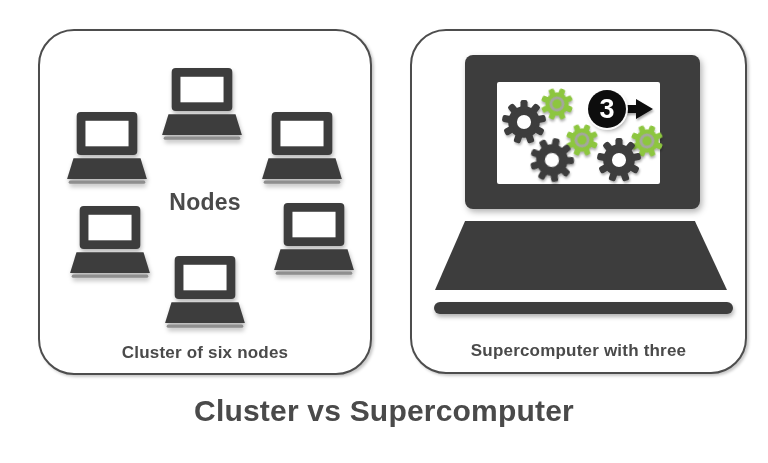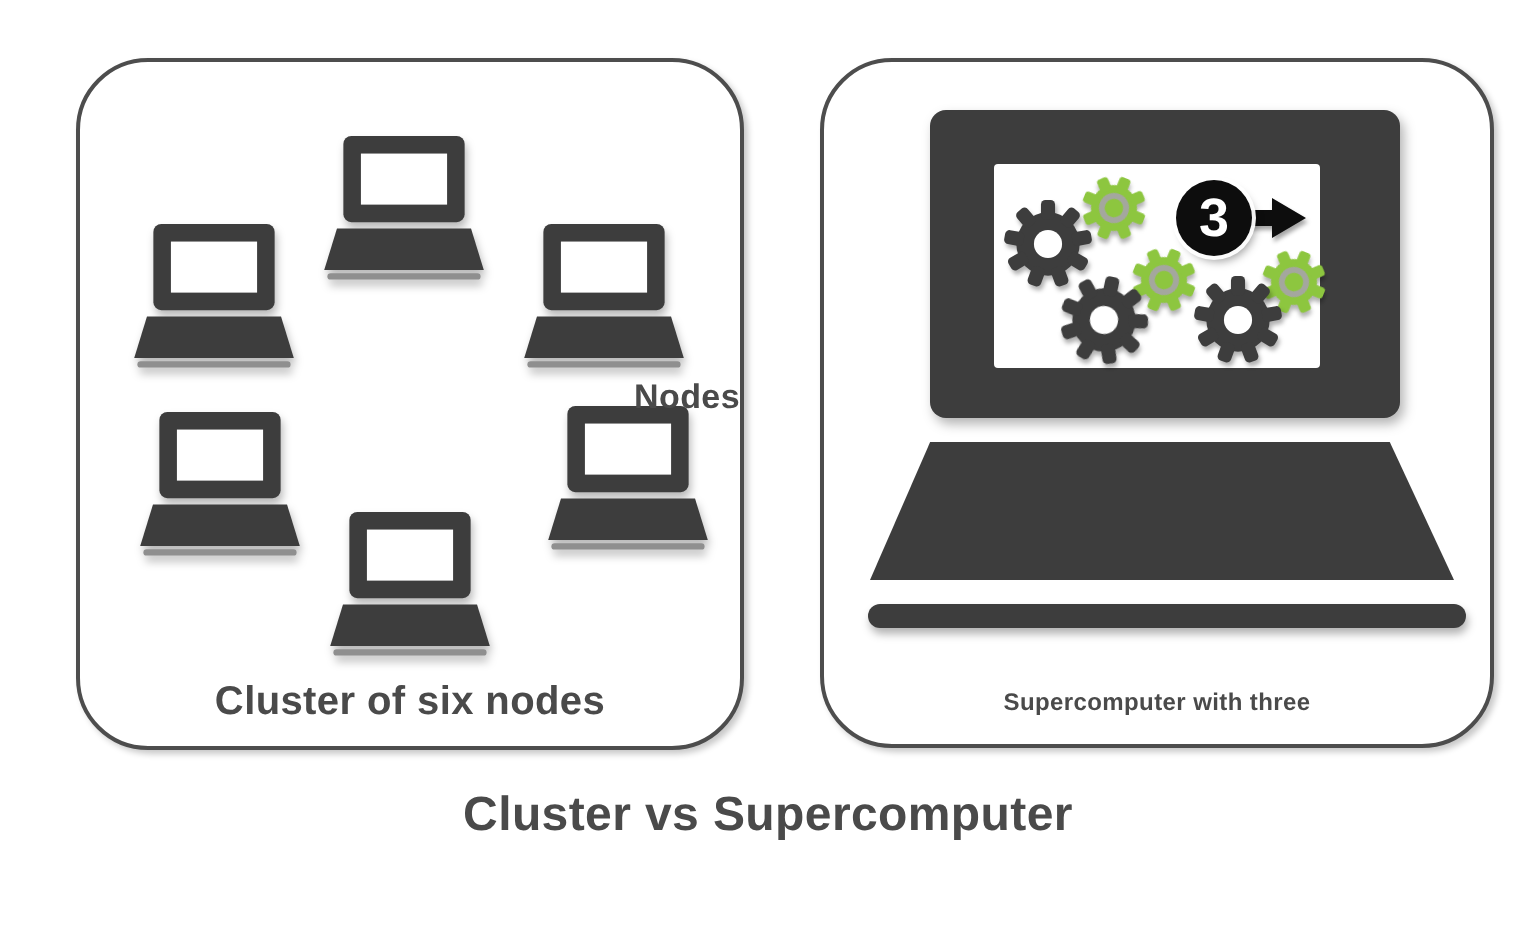--- a/index.html
+++ b/index.html
@@ -19,26 +19,26 @@
 
   .laptop{position:absolute;width:80px;height:75px;filter:drop-shadow(1px 3px 2px rgba(0,0,0,.28));}
   .lp-a{left:122px;top:37px;}
   .lp-b{left:27px;top:81px;}
   .lp-c{left:222px;top:81px;}
   .lp-d{left:30px;top:175px;}
   .lp-e{left:234px;top:172px;}
   .lp-f{left:125px;top:225px;}
 
   .nodes-label{
-    position:absolute;left:0;right:0;top:158px;text-align:right;
-    font-size:17px;font-weight:600;color:var(--text);letter-spacing:.2px;
+    position:absolute;left:0;right:0;top:158px;text-align:center;
+    font-size:23px;font-weight:600;color:var(--text);letter-spacing:.2px;
   }
   .panel-caption{
     position:absolute;left:0;right:0;bottom:10px;text-align:center;
-    font-size:20px;font-weight:600;color:var(--text);letter-spacing:.2px;
+    font-size:17px;font-weight:600;color:var(--text);letter-spacing:.2px;
   }
 
   
   .monitor{
     position:absolute;left:53px;top:24px;width:235px;height:154px;
     background:var(--dark);border-radius:8px;
     filter:drop-shadow(2px 3px 3px rgba(0,0,0,.3));
   }
   .screen{
     position:absolute;left:32px;top:27px;width:163px;height:102px;
@@ -50,21 +50,21 @@
     clip-path:polygon(10.3% 0, 89% 0, 100% 100%, 0 100%);
     filter:drop-shadow(1px 3px 2px rgba(0,0,0,.3));
   }
   .base-bar{
     position:absolute;left:22px;top:271px;width:299px;height:12px;
     background:var(--dark);border-radius:6px;
     filter:drop-shadow(1px 3px 2px rgba(0,0,0,.3));
   }
   .sc-caption{
     position:absolute;left:0;right:0;bottom:9px;text-align:center;
-    font-size:12px;font-weight:600;color:var(--text);line-height:24px;letter-spacing:.2px;
+    font-size:17px;font-weight:600;color:var(--text);line-height:24px;letter-spacing:.2px;
   }
 
   .gear{position:absolute;filter:drop-shadow(1px 2px 1px rgba(0,0,0,.3));}
   .gear.gd-a{left:5px;top:18px;width:44px;height:44px;}
   .gear.gg-b{left:44px;top:6px;width:32px;height:32px;transform:rotate(22deg);}
   .gear.gd-c{left:33px;top:56px;width:44px;height:44px;transform:rotate(12deg);}
   .gear.gg-d{left:69px;top:42px;width:32px;height:32px;transform:rotate(22deg);}
   .gear.gd-e{left:100px;top:56px;width:44px;height:44px;}
   .gear.gg-f{left:134px;top:43px;width:32px;height:32px;transform:rotate(22deg);}
 
@@ -73,21 +73,21 @@
     background:#0d0d0d;color:#fff;display:flex;align-items:center;justify-content:center;
     font-size:27px;font-weight:700;
     box-shadow:0 0 0 2px rgba(255,255,255,.95), 2px 3px 4px rgba(0,0,0,.35);
     z-index:3;
   }
   .arrow{position:absolute;left:126px;top:16px;width:32px;height:22px;z-index:2;
     filter:drop-shadow(1px 2px 1px rgba(0,0,0,.35));}
 
   .main-title{
     position:absolute;left:0;right:0;top:394px;text-align:center;
-    font-size:24px;font-weight:700;color:var(--text);letter-spacing:.2px;
+    font-size:30px;font-weight:700;color:var(--text);letter-spacing:.2px;
   }
   .defs{position:absolute;width:0;height:0;overflow:hidden;}
 </style>
 </head>
 <body>
 
 <svg class="defs" aria-hidden="true">
   <defs>
     <symbol id="sym-laptop" viewBox="0 0 100 94">
       <rect x="12" y="0" width="76" height="54" rx="5" fill="var(--dark,#3d3d3d)"></rect>

